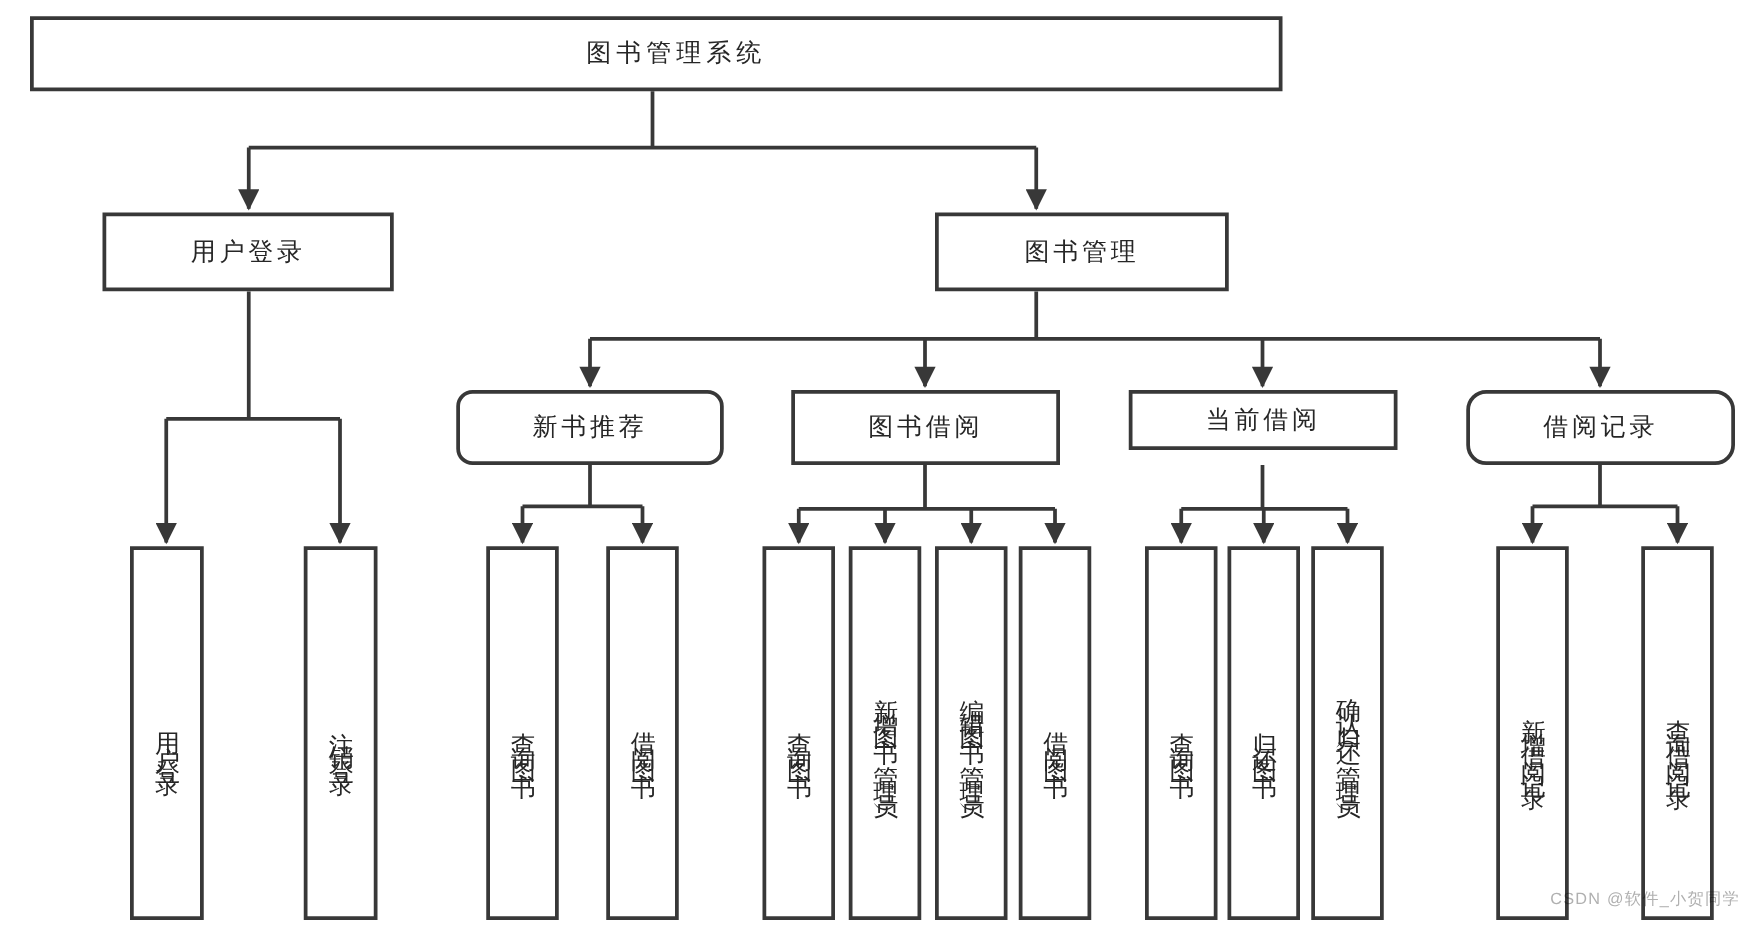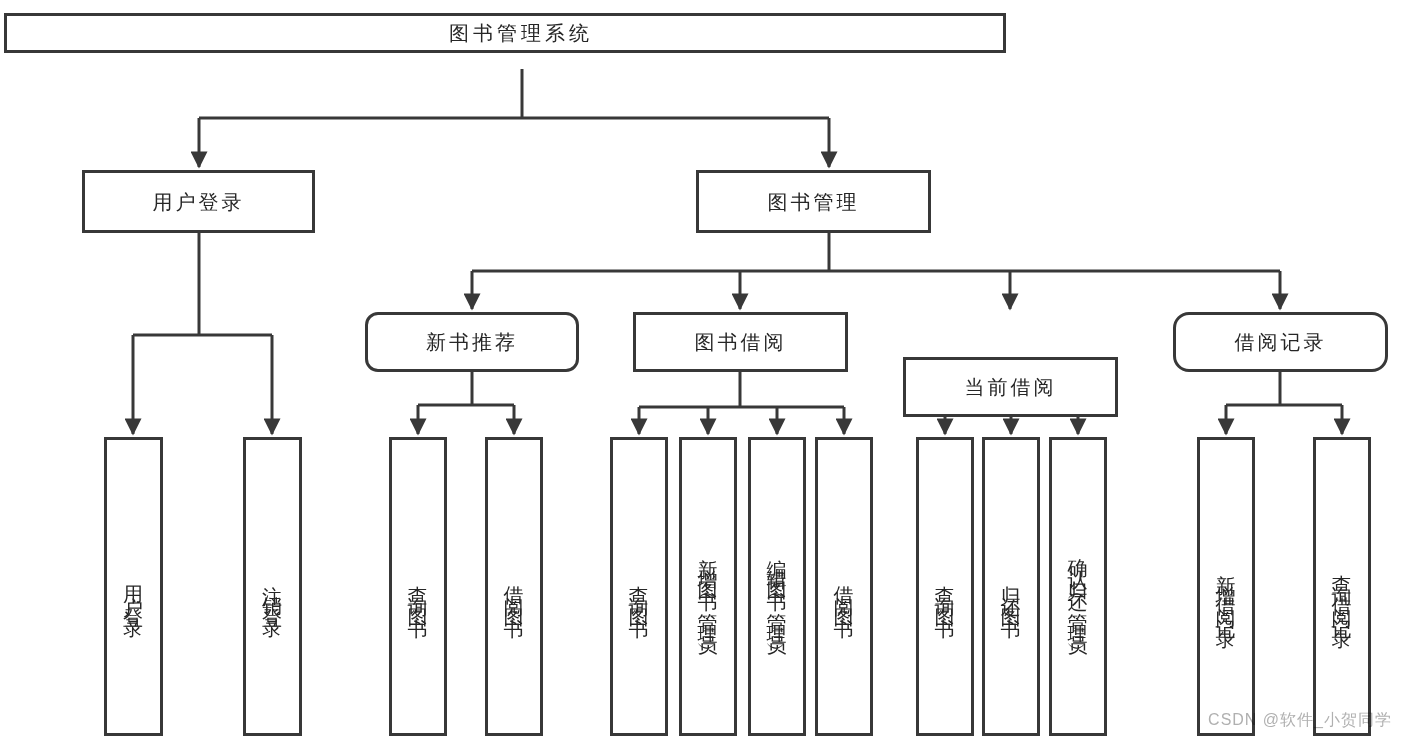--- a/index.html
+++ b/index.html
@@ -35,21 +35,21 @@
     writing-mode: vertical-rl;
     white-space: nowrap;
     letter-spacing: 11px;
     line-height: 1;
     margin-bottom: -11px; 
   }
   .watermark {
     position: absolute;
     top: 710px;
     right: 13px;
-    font-size: 16px;
+    font-size: 13px;
     letter-spacing: 1px;
     color: #b0b0b0;
     mix-blend-mode: multiply;
     white-space: nowrap;
     z-index: 5;
   }
 </style>
 </head>
 <body>
 
@@ -98,28 +98,28 @@
       <path d="M1011 407 V434" marker-end="url(#arrow)"></path>
       <path d="M1078 407 V434" marker-end="url(#arrow)"></path>
 
       <path d="M1280 372 V405"></path>
       <path d="M1226 405 H1342"></path>
       <path d="M1226 405 V434" marker-end="url(#arrow)"></path>
       <path d="M1342 405 V434" marker-end="url(#arrow)"></path>
     </g>
   </svg>
 
-  <div class="node" style="left:4px; top:13px; width:1002px; height:40px; letter-spacing:4px;padding-left:32px;">图书管理系统</div>
+  <div class="node" style="left:24px; top:13px; width:1002px; height:60px; letter-spacing:4px;padding-left:32px;">图书管理系统</div>
 
   <div class="node" style="left:82px; top:170px; width:233px; height:63px;">用户登录</div>
-  <div class="node" style="left:696px; top:170px; width:235px; height:63px;">图书管理</div>
+  <div class="node" style="left:748px; top:170px; width:235px; height:63px;">图书管理</div>
 
   <div class="node" style="left:365px; top:312px; width:214px; height:60px;border-radius:13px;">新书推荐</div>
   <div class="node" style="left:633px; top:312px; width:215px; height:60px;">图书借阅</div>
-  <div class="node" style="left:903px; top:312px; width:215px; height:60px;margin-top:45px;">当前借阅</div>
+  <div class="node" style="left:903px; top:312px; width:215px; height:48px;">当前借阅</div>
   <div class="node" style="left:1173px; top:312px; width:215px; height:60px;border-radius:16px;">借阅记录</div>
 
   <div class="node leaf" style="left:104px; top:437px; width:59px; height:299px;">
     <span>用户登录</span>
   </div>
   <div class="node leaf" style="left:243px; top:437px; width:59px; height:299px;">
     <span>注销登录</span>
   </div>
 
   <div class="node leaf" style="left:389px; top:437px; width:58px; height:299px;">

